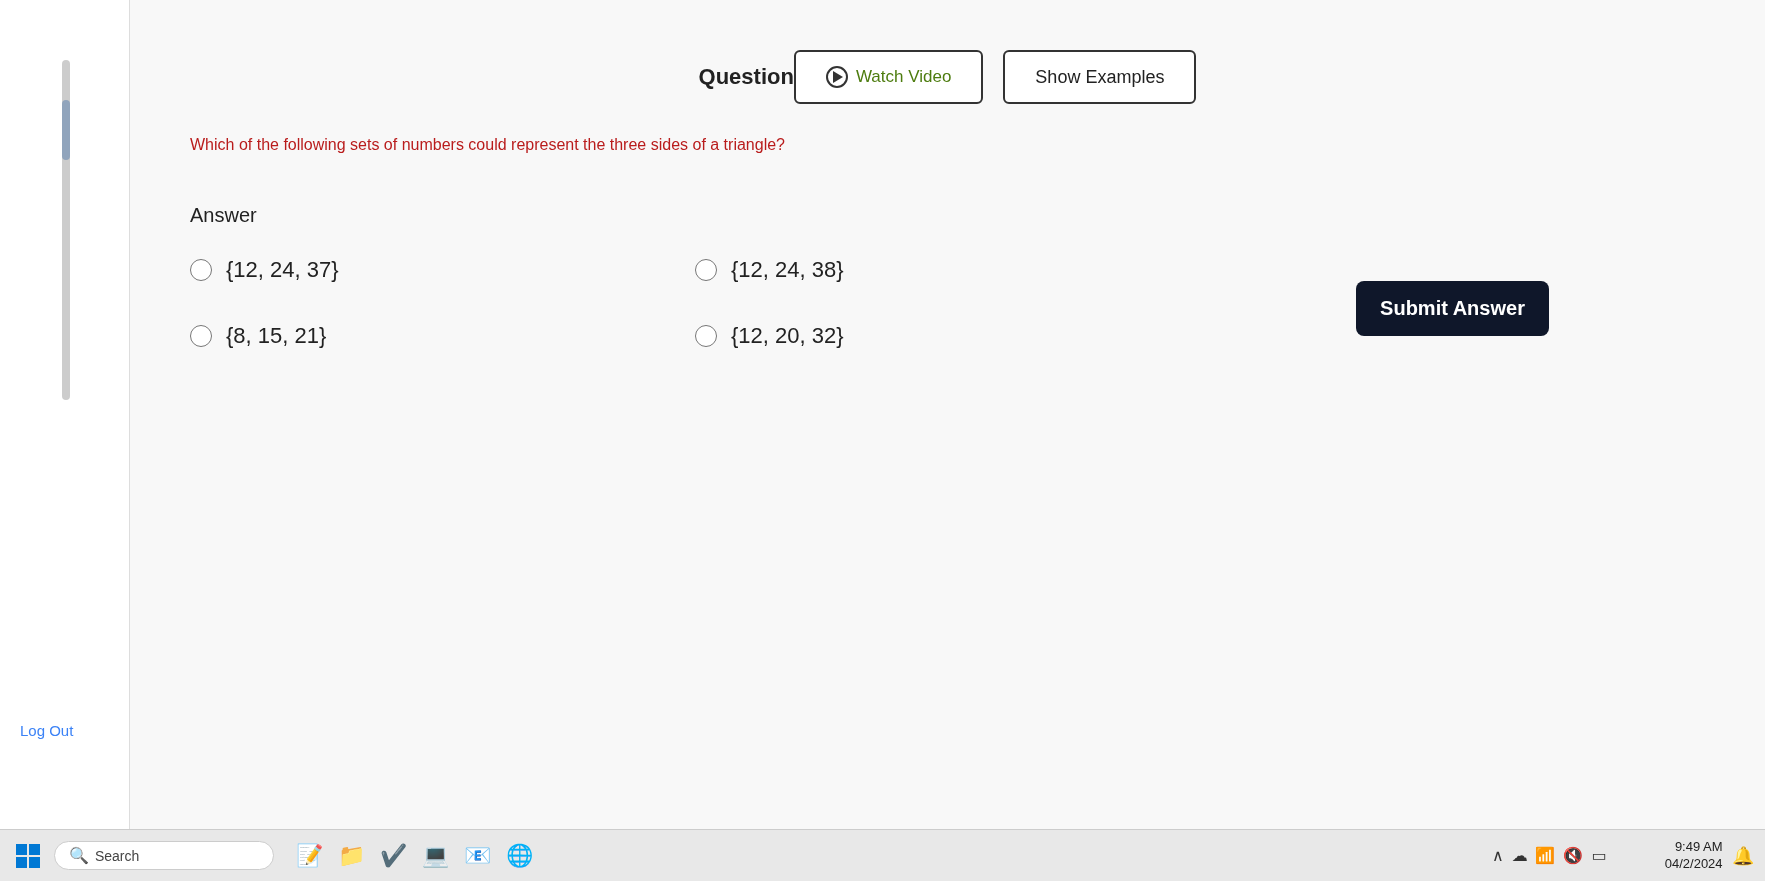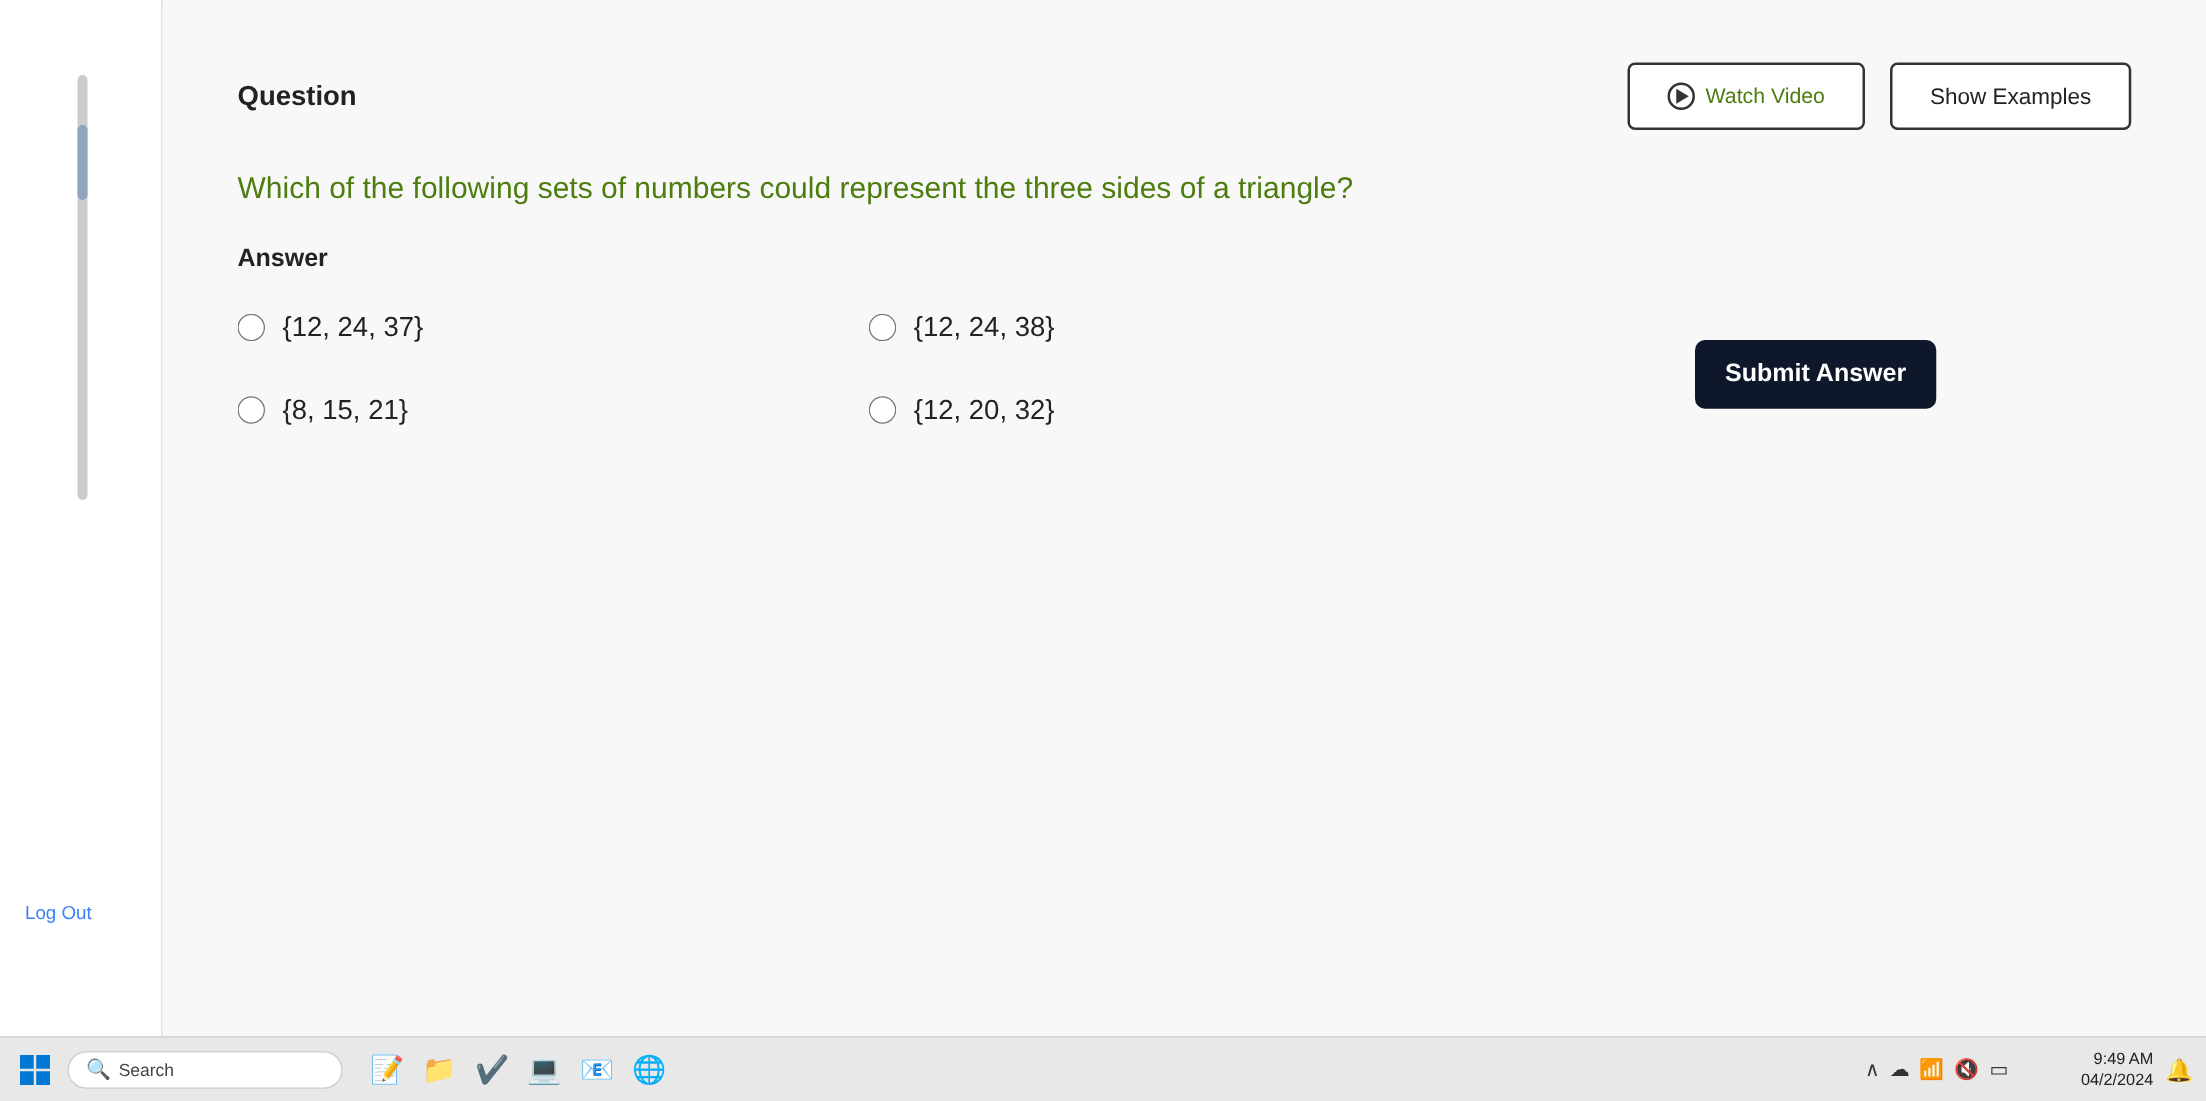--- a/index.html
+++ b/index.html
@@ -63,21 +63,21 @@
     .progress-bar-fill {
       height: 8px;
       background: #3b82f6;
       width: 60%;
     }
 
     
     .question-header {
       display: flex;
       align-items: center;
-      justify-content: space-between;
+      justify-content: center;
       margin-top: 30px;
       margin-bottom: 30px;
     }
 
     .question-label {
       font-size: 22px;
       font-weight: bold;
       color: #222;
     }
 
@@ -125,30 +125,30 @@
       border-radius: 6px;
       background: #fff;
       font-size: 18px;
       cursor: pointer;
       font-weight: 500;
       color: #222;
     }
 
     
     .question-text {
-      font-size: 24px;
-      color: #4d7c0f;
-      margin-bottom: 28px;
+      font-size: 16px;
+      color: #b91c1c;
+      margin-bottom: 48px;
       line-height: 1.4;
     }
 
     
     .answer-label {
       font-size: 20px;
-      font-weight: bold;
+      font-weight: normal;
       color: #222;
       margin-bottom: 30px;
     }
 
     .answers-grid {
       display: grid;
       grid-template-columns: 1fr 1fr 1fr;
       gap: 0;
     }
 

